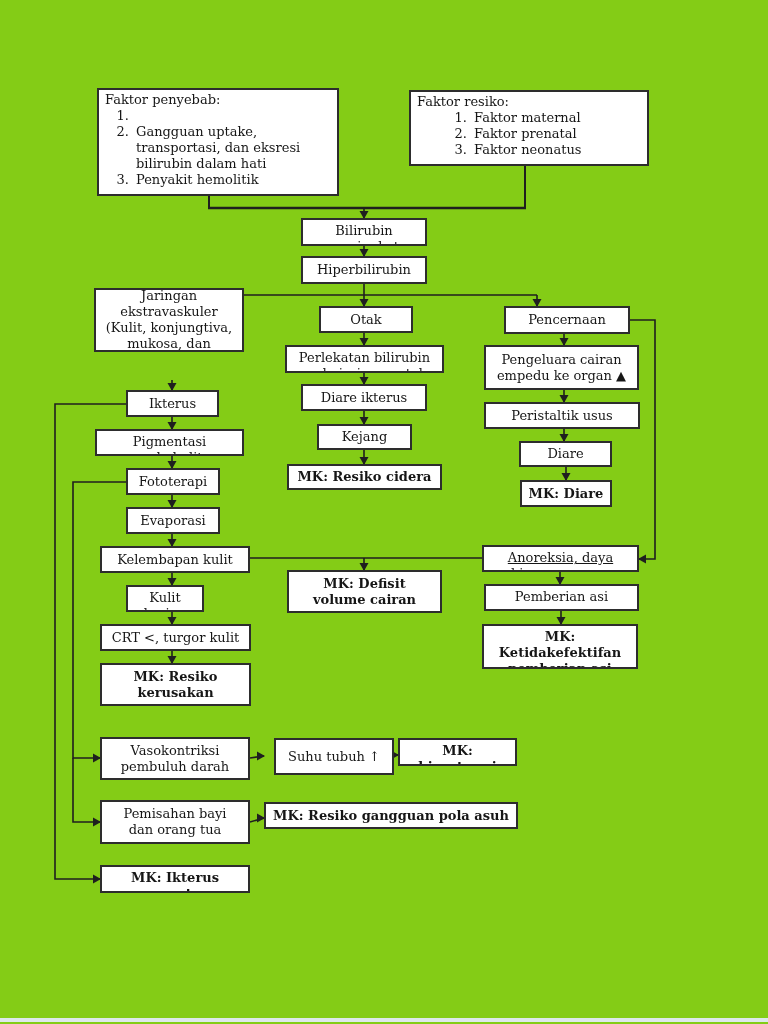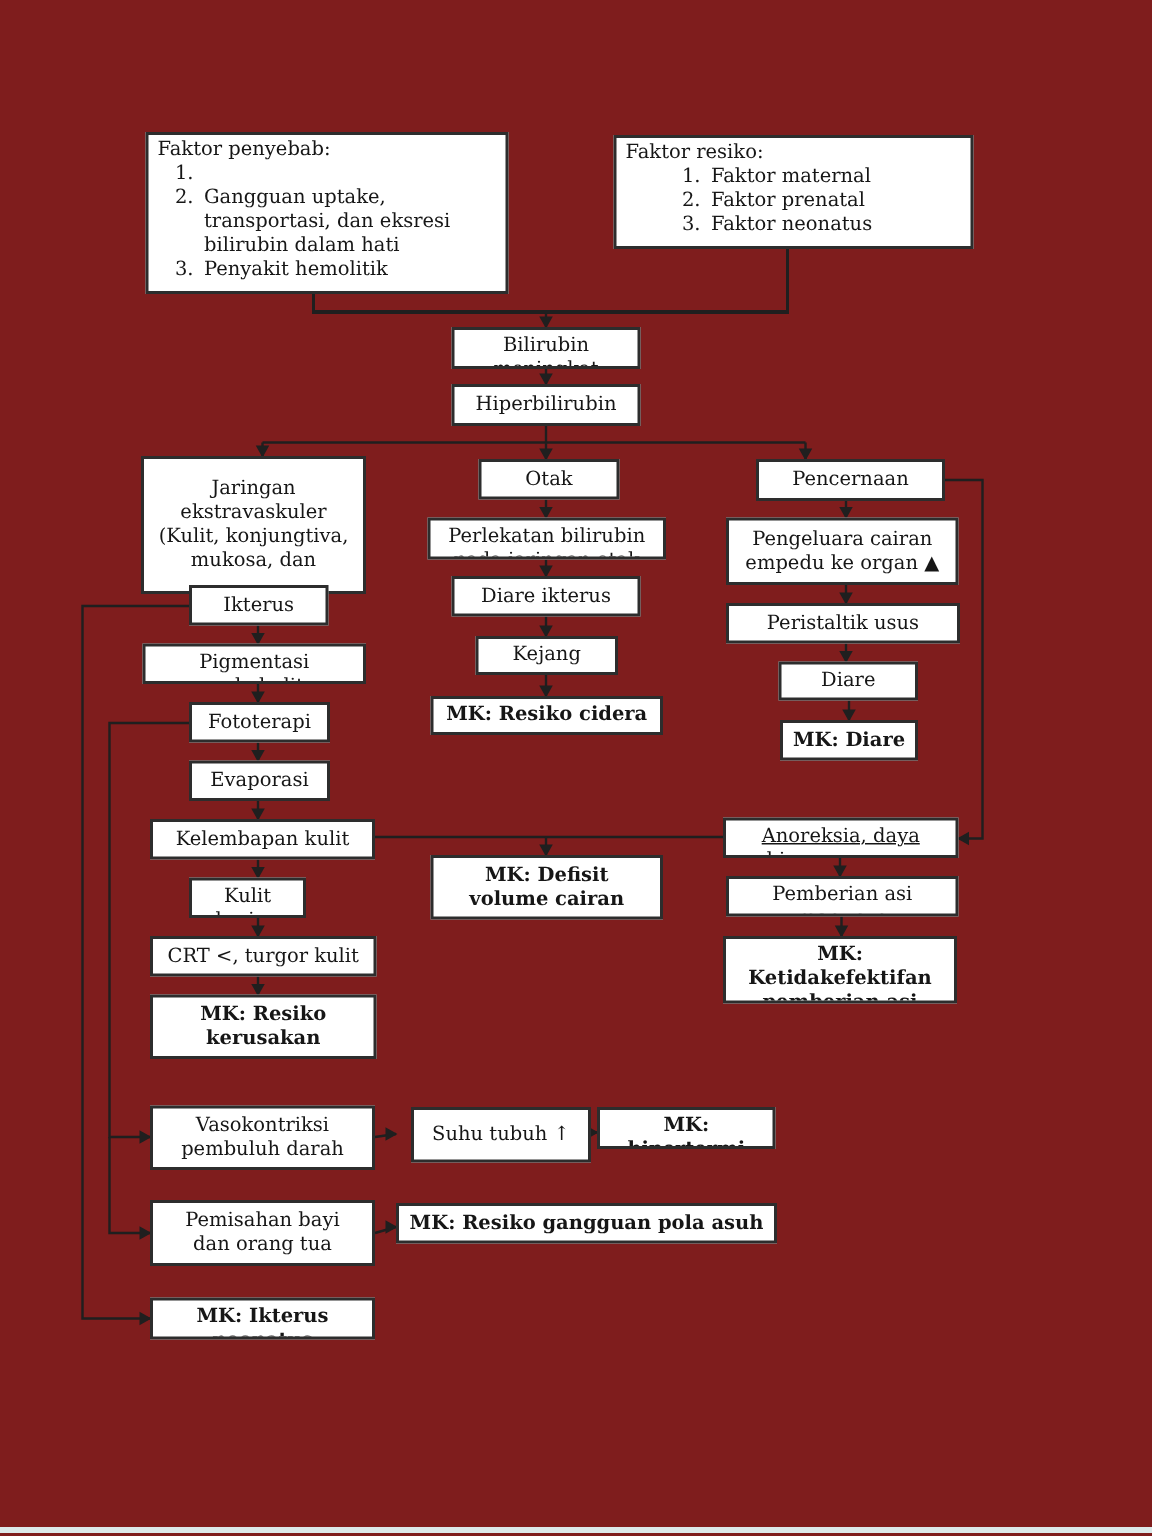--- a/index.html
+++ b/index.html
@@ -1,17 +1,17 @@
 <!DOCTYPE html>
 <html><head>
 <meta charset="utf-8">
 <style>
   html,body{margin:0;padding:0;background:#ffffff;}
   #canvas{
-    position:relative;width:768px;height:1024px;background:#7f1d1d;
+    position:relative;width:768px;height:1024px;background:#84cc16;
     font-family:"DejaVu Serif", serif;color:#161616;overflow:hidden;
   }
   #connectors{position:absolute;left:0;top:0;width:768px;height:1024px;}
   .box{
     position:absolute;box-sizing:border-box;background:#ffffff;
     border:2px solid #2d2d2d;overflow:hidden;text-align:center;
     font-size:13px;line-height:16px;padding-top:3px;
   }
   .box.bold{font-weight:bold;}
   .box.center{display:flex;flex-direction:column;justify-content:center;padding-top:0;}
@@ -130,21 +130,21 @@
           <span class="itext">Faktor neonatus</span>
         </div>
       </div>
       <div class="box" style="left: 301px; top: 218px; width: 126px; height: 28px;">
         <span class="line">Bilirubin</span>
         <span class="line clipped">meningkat</span>
       </div>
       <div class="box center" style="left: 301px; top: 256px; width: 126px; height: 28px;">
         <span class="line">Hiperbilirubin</span>
       </div>
-      <div class="box center" style="left: 94px; top: 304px; width: 150px; height: 92px;">
+      <div class="box center" style="left: 94px; top: 288px; width: 150px; height: 64px;">
         <span class="line">Jaringan</span>
         <span class="line">ekstravaskuler</span>
         <span class="line">(Kulit, konjungtiva,</span>
         <span class="line">mukosa, dan</span>
       </div>
       <div class="box center" style="left: 319px; top: 306px; width: 94px; height: 27px;">
         <span class="line">Otak</span>
       </div>
       <div class="box center" style="left: 504px; top: 306px; width: 126px; height: 28px;">
         <span class="line">Pencernaan</span>

